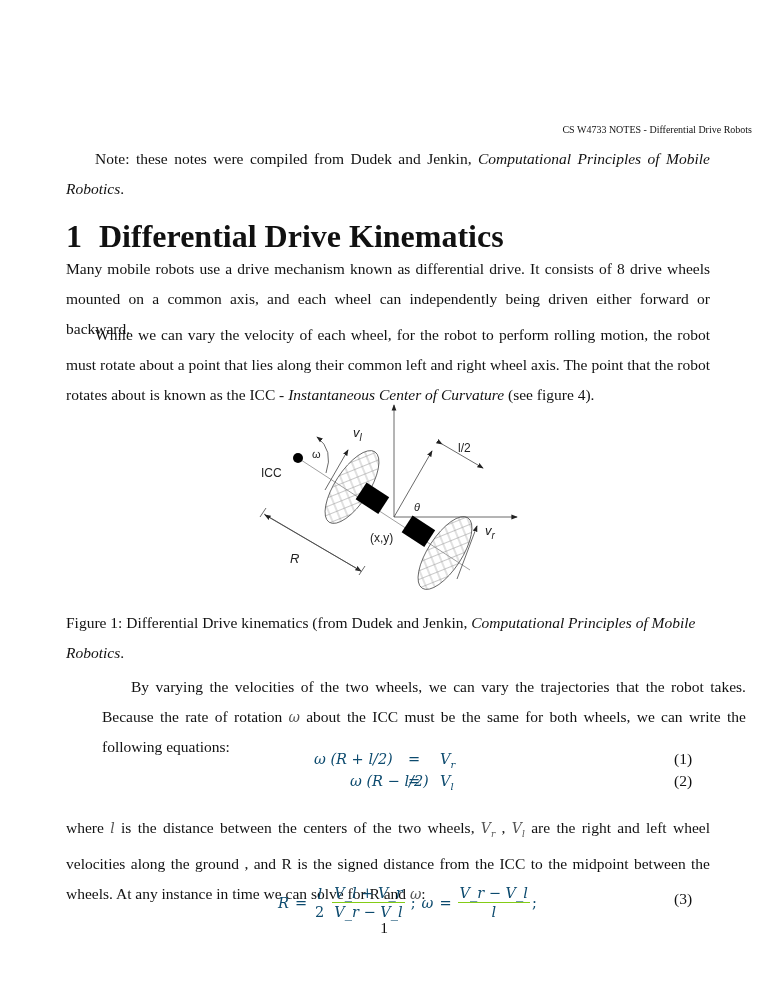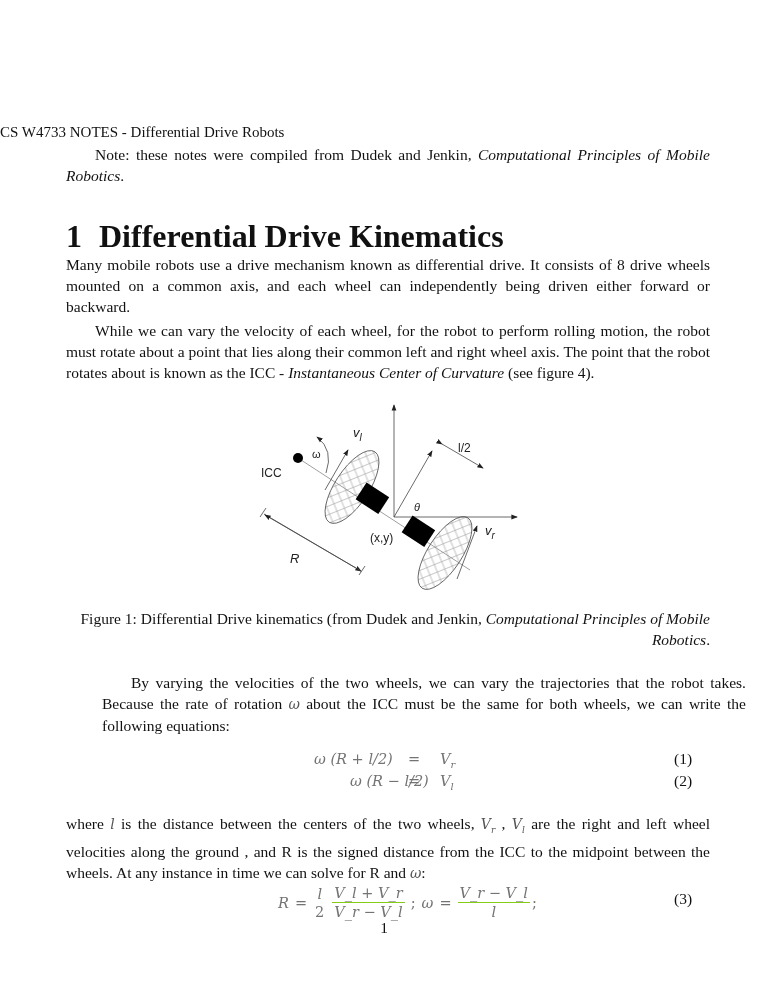--- a/index.html
+++ b/index.html
@@ -1,29 +1,29 @@
 <!DOCTYPE html>
 <html><head>
 <meta charset="utf-8">
 <style>
   html, body { margin:0; padding:0; background:#ffffff; }
   body { width:768px; height:994px; position:relative; overflow:hidden;
          font-family:"Liberation Serif", "DejaVu Serif", serif; color:#111; }
   .abs { position:absolute; }
-  .title { left:0; width:752px; top:124px; text-align:left; font-size:15px; }
-  .p { font-size:15.5px; line-height:21px; text-align:justify; }
+  .title { left:0; width:752px; top:124px; text-align:right; font-size:10px; }
+  .p { font-size:15.5px; line-height:30px; text-align:justify; }
   .note { left:66px; width:644px; top:144px; text-indent:29px; }
   .h1 { left:66px; top:218px; font-size:32px; font-weight:bold; }
   .h1 .num { display:inline-block; width:33px; }
   .para1 { left:66px; width:644px; top:254px; }
   .para2 { left:66px; width:644px; top:320px; text-indent:29px; }
   .fig { left:0; top:0; }
   .caption { left:66px; width:644px; top:608px; }
   .para3 { left:66px; width:644px; top:672px; text-indent:29px;margin-left:36px; }
-  .eq { font-family:"DejaVu Serif", serif; font-size:14.5px; color:#737373; }
+  .eq { font-family:"DejaVu Serif", serif; font-size:14.5px; color:#0c4a6e; }
   .eqnum { font-family:"Liberation Serif", serif; font-size:15.5px; color:#111; }
   .para4 { left:66px; width:644px; top:813px; }
   .math { font-family:"DejaVu Serif", serif; font-style:italic; font-size:14px; color:#555; }
   .frac { display:inline-flex; flex-direction:column; align-items:center; vertical-align:middle; }
   .frac .n { border-bottom:1px solid #84cc16; padding:0 2px; line-height:18px; }
   .frac .d { line-height:18px; padding:0 2px; }
   .pageno { left:0; width:768px; text-align:center; top:919px; font-size:15.5px; }
   i { font-style:italic; }
 </style>
 </head>
@@ -80,21 +80,21 @@
   <text x="353" y="437" font-size="13" font-style="italic" fill="#222"><tspan>v</tspan><tspan dy="4" font-size="10">l</tspan></text>
   <text x="312" y="458" font-size="11" fill="#222">ω</text>
   <text x="261" y="477" font-size="12" fill="#222">ICC</text>
   <text x="458" y="452" font-size="12" fill="#222">l/2</text>
   <text x="414" y="511" font-size="11" font-style="italic" fill="#222">θ</text>
   <text x="370" y="542" font-size="12" fill="#222">(x,y)</text>
   <text x="485" y="535" font-size="13" font-style="italic" fill="#222"><tspan>v</tspan><tspan dy="4" font-size="10">r</tspan></text>
   <text x="290" y="563" font-size="13" font-style="italic" fill="#222">R</text>
 </svg>
 
-<div class="abs p caption" style="text-align:right;"><span>Figure 1: Differential Drive kinematics (from Dudek and Jenkin, </span><i>Computational Principles of Mobile Robotics</i><span>.</span></div>
+<div class="abs p caption" style="text-align:left;"><span>Figure 1: Differential Drive kinematics (from Dudek and Jenkin, </span><i>Computational Principles of Mobile Robotics</i><span>.</span></div>
 
 <div class="abs p para3"><span>By varying the velocities of the two wheels, we can vary the trajectories that the robot takes. Because the rate of rotation </span><span class="math">ω</span><span> about the ICC must be the same for both wheels, we can write the following equations:</span></div>
 
 <div class="abs eq" style="left:314px; top:751px; font-style:italic;">ω (R + l/2)</div>
 <div class="abs eq" style="left:408px; top:751px;">=</div>
 <div class="abs eq" style="left:440px; top:751px; font-style:italic;"><span>V</span><sub style="font-size:10px;">r</sub></div>
 <div class="abs eqnum" style="left:674px; top:750px;">(1)</div>
 
 <div class="abs eq" style="left:314px; top:773px; font-style:italic;margin-left:36px;">ω (R − l/2)</div>
 <div class="abs eq" style="left:408px; top:773px;">=</div>

